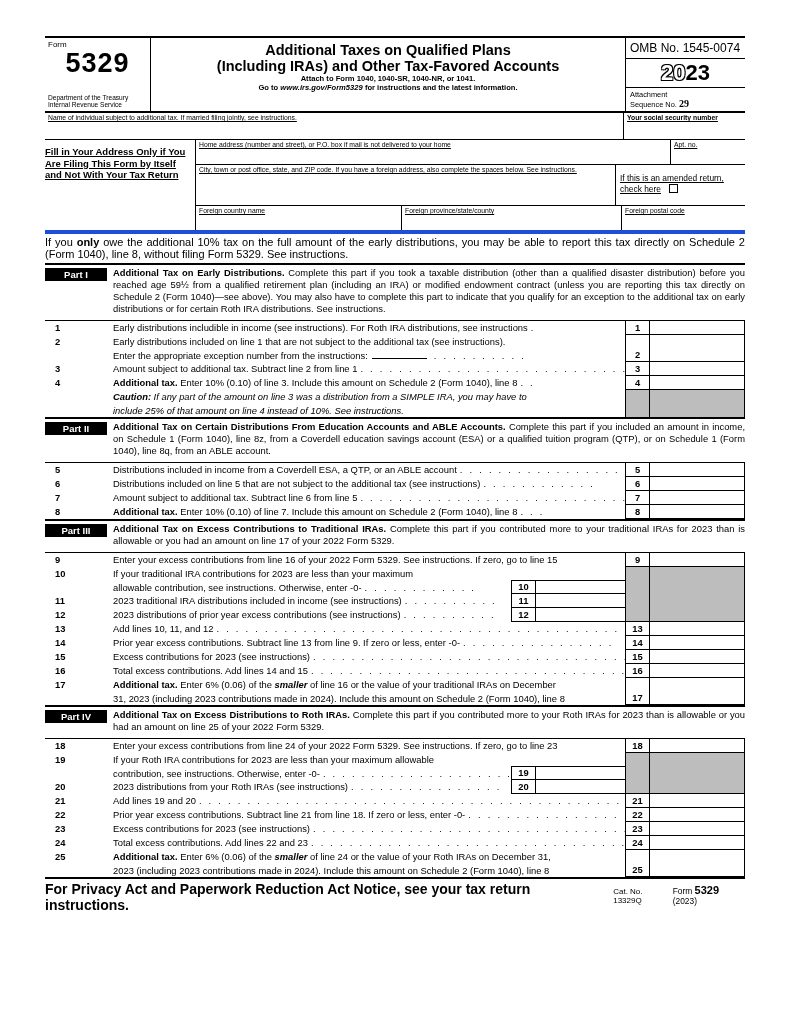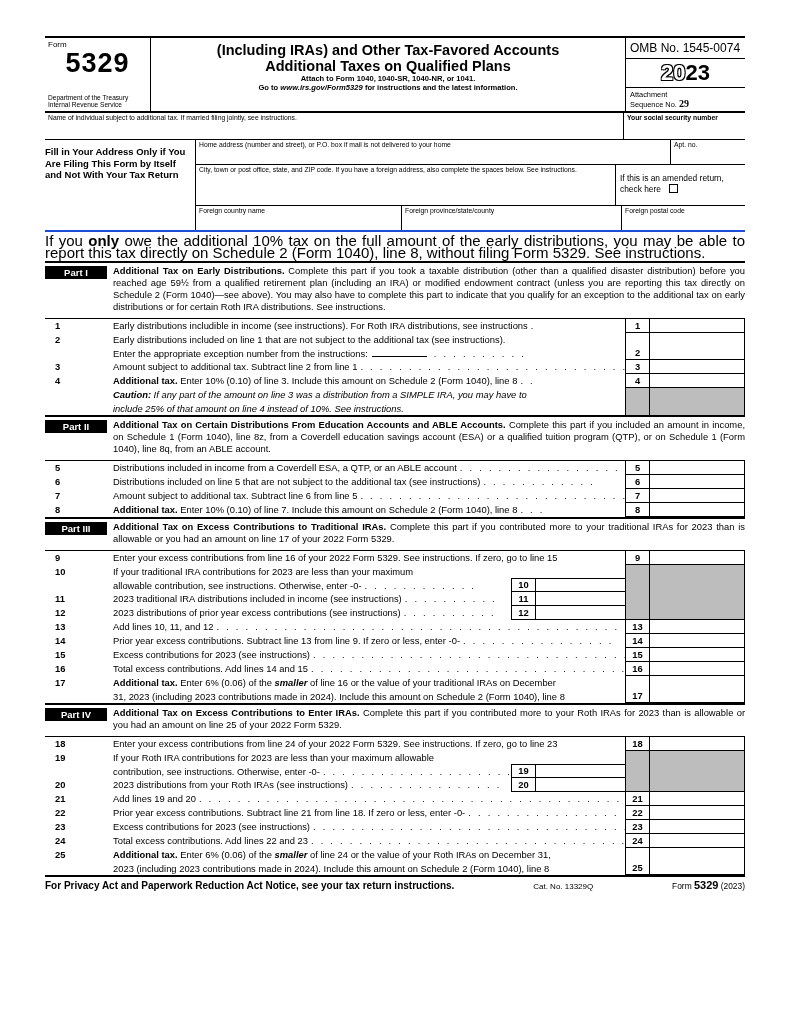--- a/index.html
+++ b/index.html
@@ -23,41 +23,41 @@
   .goto { font-size:7.6px; font-weight:bold; }
   .url { font-style:italic; }
   .hdr-right { width:120px; border-left:1px solid #000; display:flex; flex-direction:column; }
   .omb { font-size:12px; padding:3px 4px; border-bottom:1px solid #000; }
   .year { border-bottom:1px solid #000; text-align:center; padding:1px 0 2px 0; font-size:22px; font-weight:bold; line-height:25px; }
   .y20 { color:#fff; text-shadow:-1px -1px 0 #000,1px -1px 0 #000,-1px 1px 0 #000,1px 1px 0 #000; }
   .attseq { padding:2px 4px; font-size:7.4px; line-height:9px; }
   .seq-no { font-size:10px; font-weight:bold;font-family:Liberation Serif, serif; }
 
   
-  .id-block { border-bottom:2px solid #1d4ed8; }
+  .id-block { border-bottom:4px solid #1d4ed8;text-decoration:underline; }
   .name-row { display:flex; border-bottom:1px solid #000; }
   .name-cell { flex:1; min-height:26px; padding:1px 3px; font-size:6.8px; line-height:8px; }
   .ssn-cell { width:122px; border-left:1px solid #000; padding:1px 3px; font-size:6.8px; line-height:8px; font-weight:bold; }
   .addr { display:flex; }
   .addr-side { width:150px; font-weight:bold; font-size:9.5px; line-height:11.5px; padding:6px 8px 0 0; }
   .addr-main { flex:1; border-left:1px solid #000; }
   .a-row { display:flex; border-bottom:1px solid #000; }
   .a-row.last { border-bottom:none; }
   .a-cell { padding:1px 3px; font-size:6.8px; line-height:8px; }
   .home { flex:1; min-height:24px; }
   .apt { width:75px; border-left:1px solid #000; }
   .city { flex:1; min-height:40px; }
   .amended { width:130px; border-left:1px solid #000; font-size:8.4px; line-height:10.5px; padding:8px 4px 2px 4px; }
   .checkbox { display:inline-block; width:9px; height:9px; border:1px solid #000; vertical-align:-1px; margin-left:8px; background:#fff; }
   .fcountry { width:205px; min-height:24px; }
   .fprov { width:220px; border-left:1px solid #000; }
   .fpostal { flex:1; border-left:1px solid #000; }
 
   
-  .intro { font-size:15px; line-height:11.5px; text-align:justify; padding:3px 0 3px 0; }
+  .intro { font-size:11px; line-height:11.5px; text-align:justify; padding:3px 0 3px 0; }
   .b { font-weight:bold; }
   .i { font-style:italic; }
   .bi { font-weight:bold; font-style:italic; }
 
   
   .part { display:flex; border-top:2px solid #000; border-bottom:1px solid #000; padding:2px 0 5px 0; }
   .part-label { width:62px; flex:none; background:#000; color:#fff; font-weight:bold; font-size:9.5px; text-align:center; height:13px; line-height:13px; margin:1px 6px 0 0; align-self:flex-start; }
   .part-text { flex:1; font-size:9.4px; line-height:12px; text-align:justify; }
 
   
@@ -73,42 +73,42 @@
   .gray { background:#bdbdbd; }
   .cbn.gray, .cbe.gray { border-bottom:none; }
   .gb { border-bottom:1px solid #000 !important; }
   .cinw { width:24px; flex:none; position:relative; }
   .ciew { width:90px; flex:none; position:relative; }
   .mini { position:absolute; left:0; right:0; bottom:0; height:14px; border-top:1px solid #000; border-left:1px solid #000; border-bottom:1px solid #000; }
   .cinw .mini { display:flex; align-items:flex-end; justify-content:center; font-weight:bold; font-size:9.4px; line-height:12px; }
 
   
   .footer { display:flex; justify-content:space-between; align-items:baseline; border-top:2px solid #000; padding-top:2px; }
-  .f-privacy { font-size:10px; font-weight:bold; }
+  .f-privacy { font-size:14px; font-weight:bold; }
   .f-cat { font-size:8px; }
   .f-form { font-size:8.4px; }
   .f-num { font-size:11px; font-weight:bold; }
 </style>
 </head>
 <body>
 
 <div class="page">
 
   <div class="hdr">
     <div class="hdr-left">
       <div class="form-word">Form</div>
       <div class="form-number">5329</div>
       <div class="dept">
         <div>Department of the Treasury</div>
         <div>Internal Revenue Service</div>
       </div>
     </div>
     <div class="hdr-center">
+      <div class="title-line">Additional Taxes on Qualified Plans</div>
       <div class="title-line">(Including IRAs) and Other Tax-Favored Accounts</div>
-      <div class="title-line">Additional Taxes on Qualified Plans</div>
       <div class="attach">Attach to Form 1040, 1040-SR, 1040-NR, or 1041.</div>
       <div class="goto"><span>Go to </span><span class="url">www.irs.gov/Form5329</span><span> for instructions and the latest information.</span></div>
     </div>
     <div class="hdr-right">
       <div class="omb">OMB No. 1545-0074</div>
       <div class="year"><span class="y20">20</span><span>23</span></div>
       <div class="attseq">
         <div>Attachment</div>
         <div><span>Sequence No. </span><span class="seq-no">29</span></div>
       </div>
@@ -291,21 +291,21 @@
         <div class="tl"><span class="b">Additional tax.</span><span> Enter 6% (0.06) of the </span><span class="bi">smaller</span><span> of line 16 or the value of your traditional IRAs on December</span></div>
         <div class="tl"><span>31, 2023 (including 2023 contributions made in 2024). Include this amount on Schedule 2 (Form 1040), line 8</span></div>
       </div>
       <div class="cbn">17</div>
       <div class="cbe"></div>
     </div>
   </div>
 
   <div class="part">
     <div class="part-label">Part IV</div>
-    <div class="part-text"><span class="b">Additional Tax on Excess Contributions to Enter IRAs.</span><span> Complete this part if you contributed more to your Roth IRAs for 2023 than is allowable or you had an amount on line 25 of your 2022 Form 5329.</span></div>
+    <div class="part-text"><span class="b">Additional Tax on Excess Distributions to Roth IRAs.</span><span> Complete this part if you contributed more to your Roth IRAs for 2023 than is allowable or you had an amount on line 25 of your 2022 Form 5329.</span></div>
   </div>
 
   <div>
     <div class="r">
       <div class="cn">18</div>
       <div class="ct sl"><span>Enter your excess contributions from line 24 of your 2022 Form 5329. See instructions. If zero, go to line 23</span></div>
       <div class="cbn">18</div>
       <div class="cbe"></div>
     </div>
     <div class="r">

